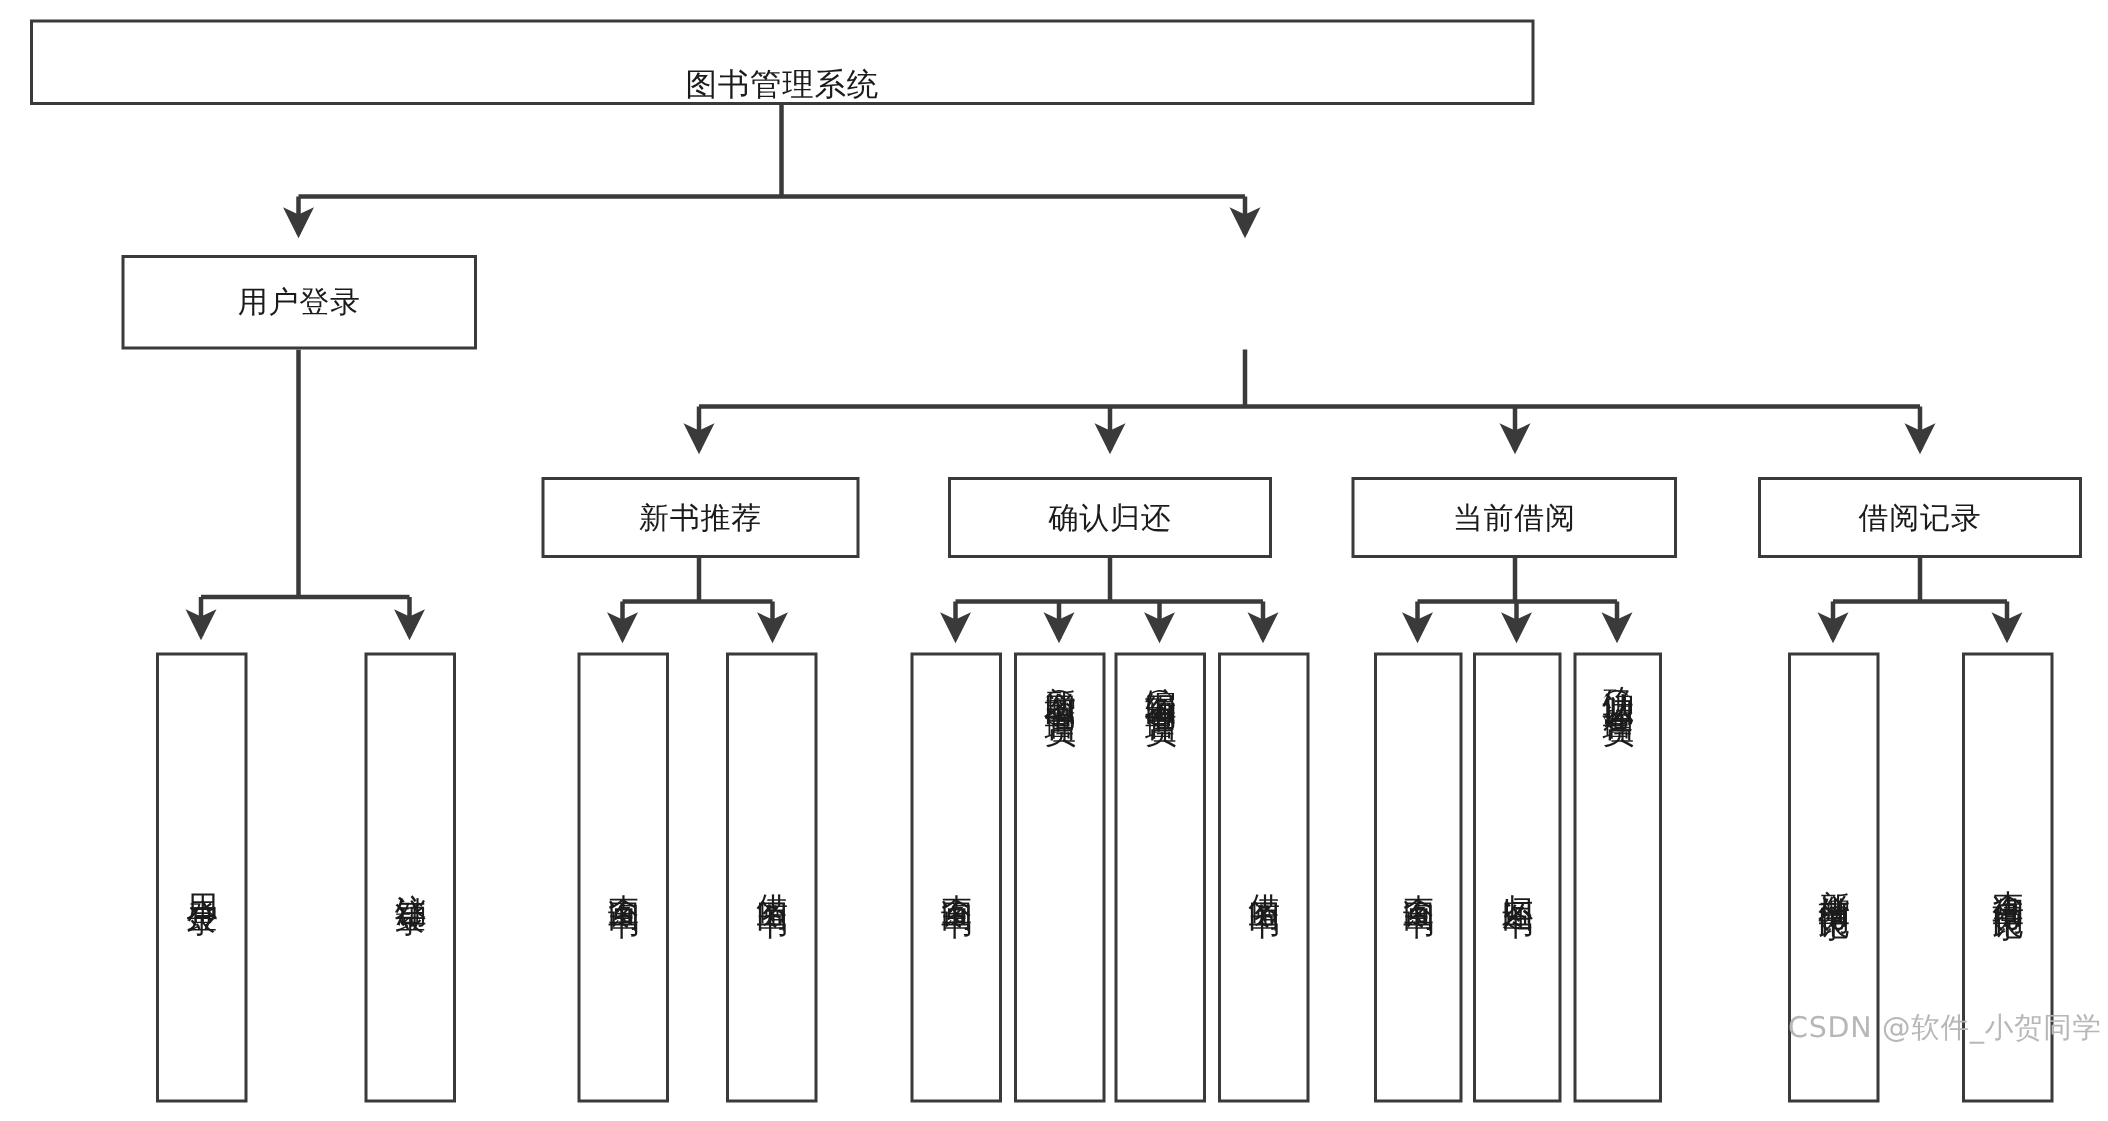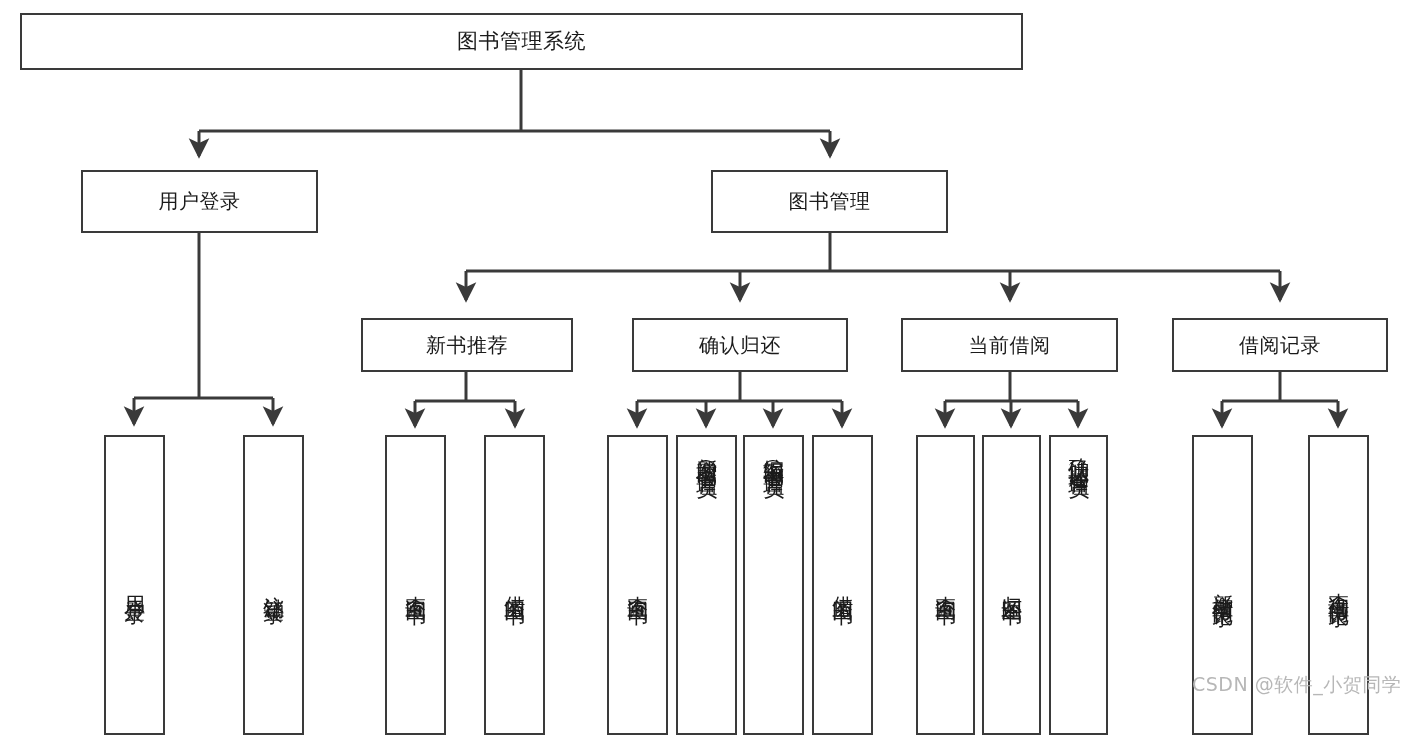--- a/index.html
+++ b/index.html
@@ -28,21 +28,21 @@
   .node {
     position: absolute;
     box-sizing: border-box;
     background: #ffffff;
     border: 2px solid #3a3a3a;
     display: flex;
     align-items: center;
     justify-content: center;
     color: #1b1b1b;
   }
-  .node.root { border-width: 2px; }
+  .node.root { border-width: 2px; align-items: flex-end; }
   .node .lbl {
     font-size: 21px;
     line-height: 1.15;
     letter-spacing: 0.5px;
     white-space: nowrap;
   }
   .node.level2 .lbl,
   .node.level3 .lbl { font-size: 20px; }
 
   
@@ -128,23 +128,20 @@
     </g>
   </svg>
 
   <div class="node root" style="left:20px; top:13px; width:1003px; height:57px;">
     <span class="lbl">图书管理系统</span>
   </div>
 
   <div class="node level2" style="left:81px; top:170px; width:237px; height:63px;">
     <span class="lbl">用户登录</span>
   </div>
-  <div class="node level2" style="left:711px; top:170px; width:237px; height:63px;">
-    <span class="lbl">图书管理</span>
-  </div>
 
   <div class="node level3" style="left:361px; top:318px; width:212px; height:54px;align-items:center;">
     <span class="lbl">新书推荐</span>
   </div>
   <div class="node level3" style="left:632px; top:318px; width:216px; height:54px;">
     <span class="lbl">确认归还</span>
   </div>
   <div class="node level3" style="left:1172px; top:318px; width:216px; height:54px;">
     <span class="lbl">借阅记录</span>
   </div>

